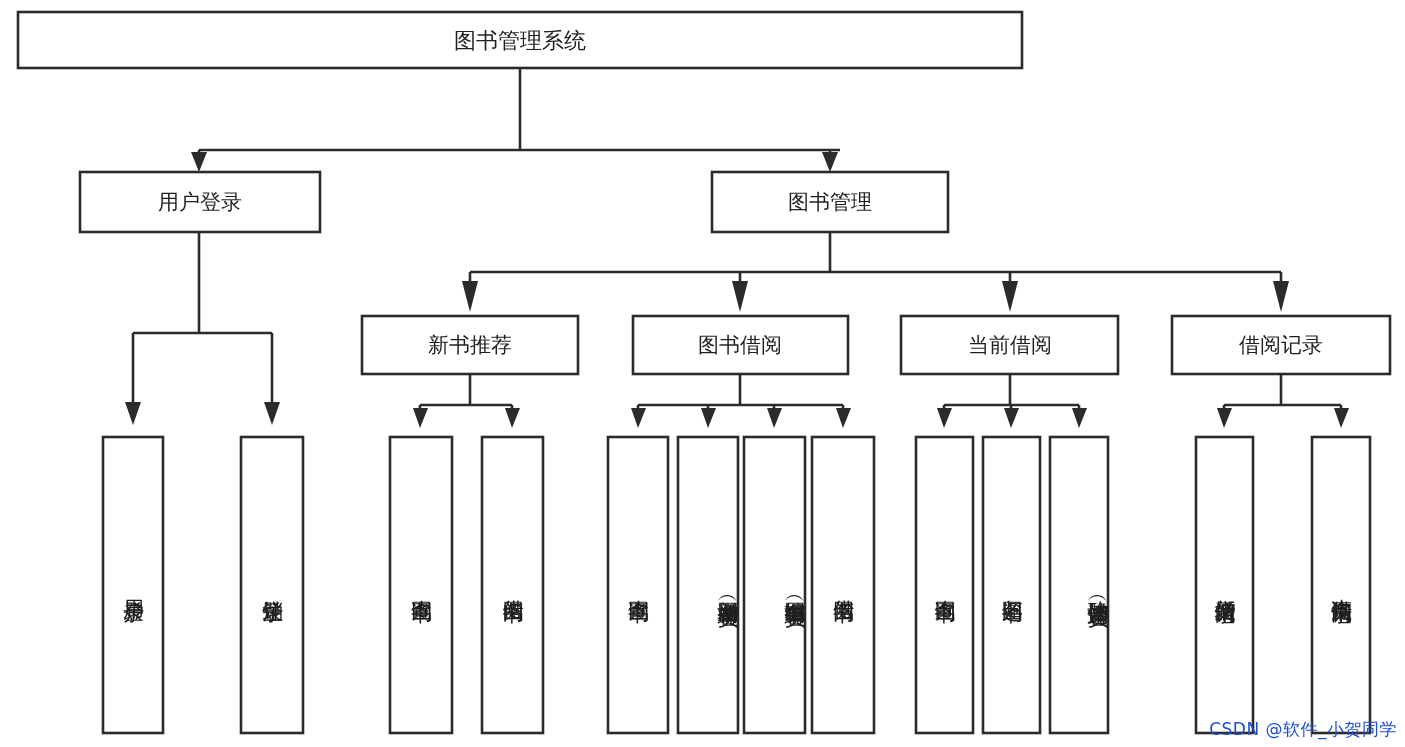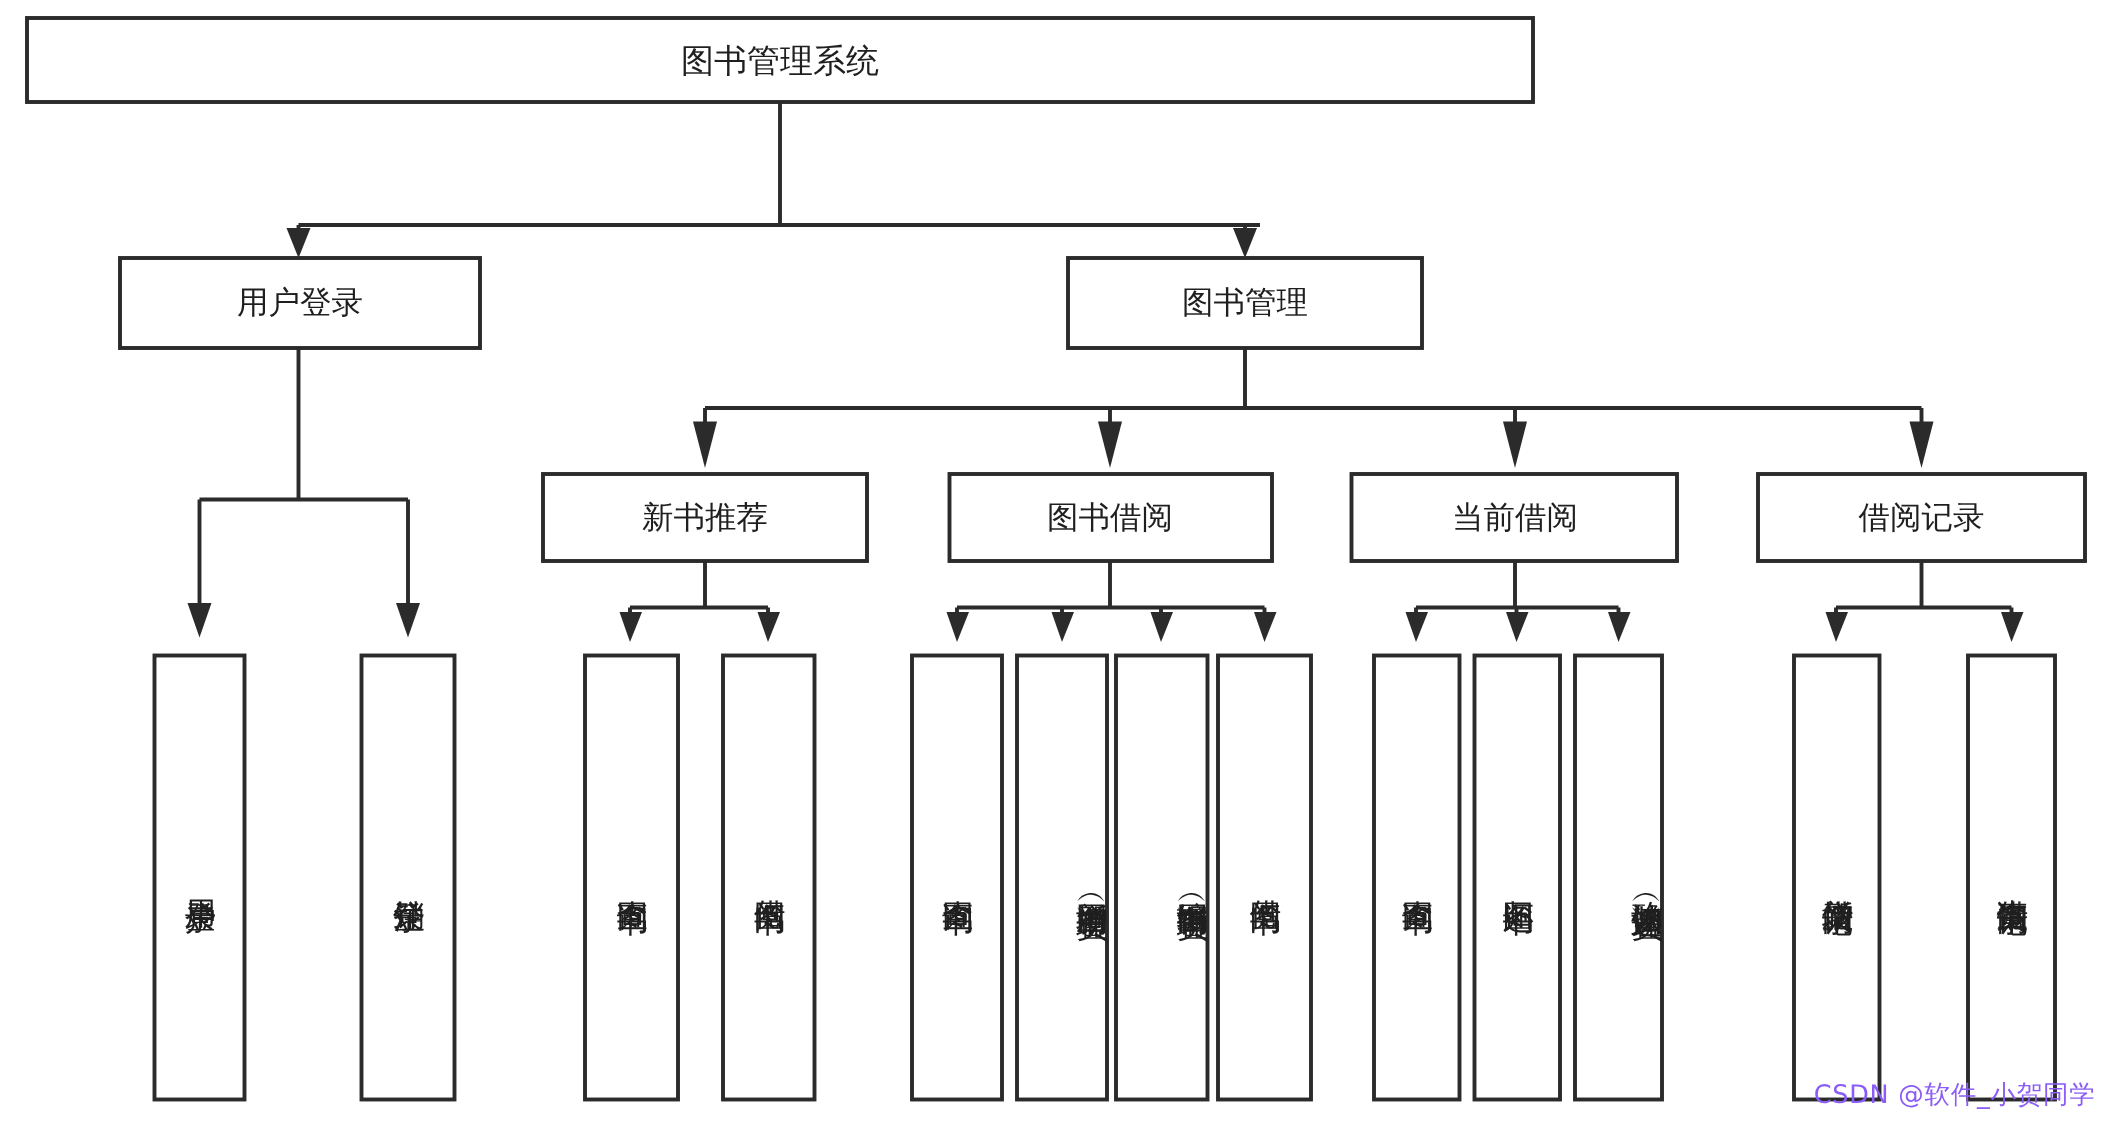--- a/index.html
+++ b/index.html
@@ -70,21 +70,21 @@
     align-items: center;
     justify-content: center;
     pointer-events: none;
   }
   #watermark {
     position: absolute;
     right: 8px;
     bottom: 6px;
     font-family: "DejaVu Sans", "Liberation Sans", sans-serif;
     font-size: 17px;
-    color: #8b5cf6;
+    color: #1d4ed8;
     letter-spacing: 0.5px;
     white-space: nowrap;
   }
 </style>
 </head>
 <body>
 
 <div id="diagram-root">
 
   <svg id="tree-svg" viewBox="0 0 1405 747">

